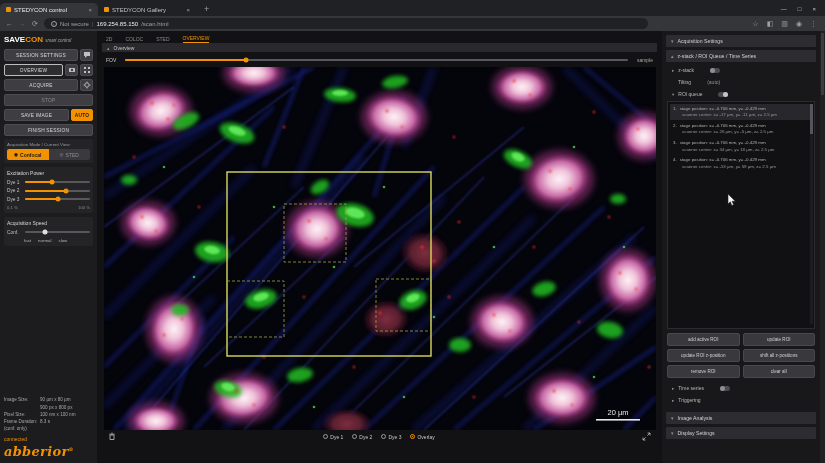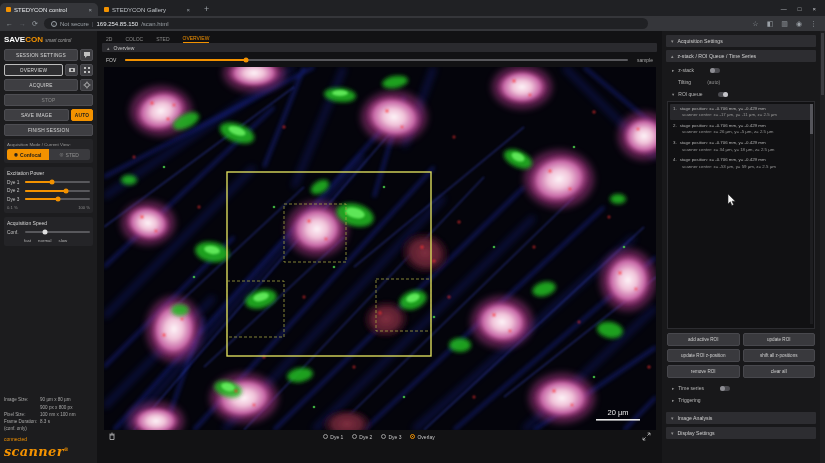--- a/index.html
+++ b/index.html
@@ -254,21 +254,21 @@
         <span>900 px x 800 px</span>
         <span>Pixel Size:</span>
         <span>100 nm x 100 nm</span>
         <span>Frame Duration:</span>
         <span>8.3 s</span>
         <span>(conf. only)</span>
         <span></span>
       </div>
     </div>
     <div class="connected">connected</div>
-    <div class="abberior"><span>scanner</span><sup>®</sup></div>
+    <div class="abberior"><span>abberior</span><sup>®</sup></div>
   </div>
 
   <div class="main">
     <div class="main-tabs">
       <span class="main-tab">2D</span>
       <span class="main-tab">COLOC</span>
       <span class="main-tab">STED</span>
       <span class="main-tab active">OVERVIEW</span>
     </div>
     <div class="ov-bar">

